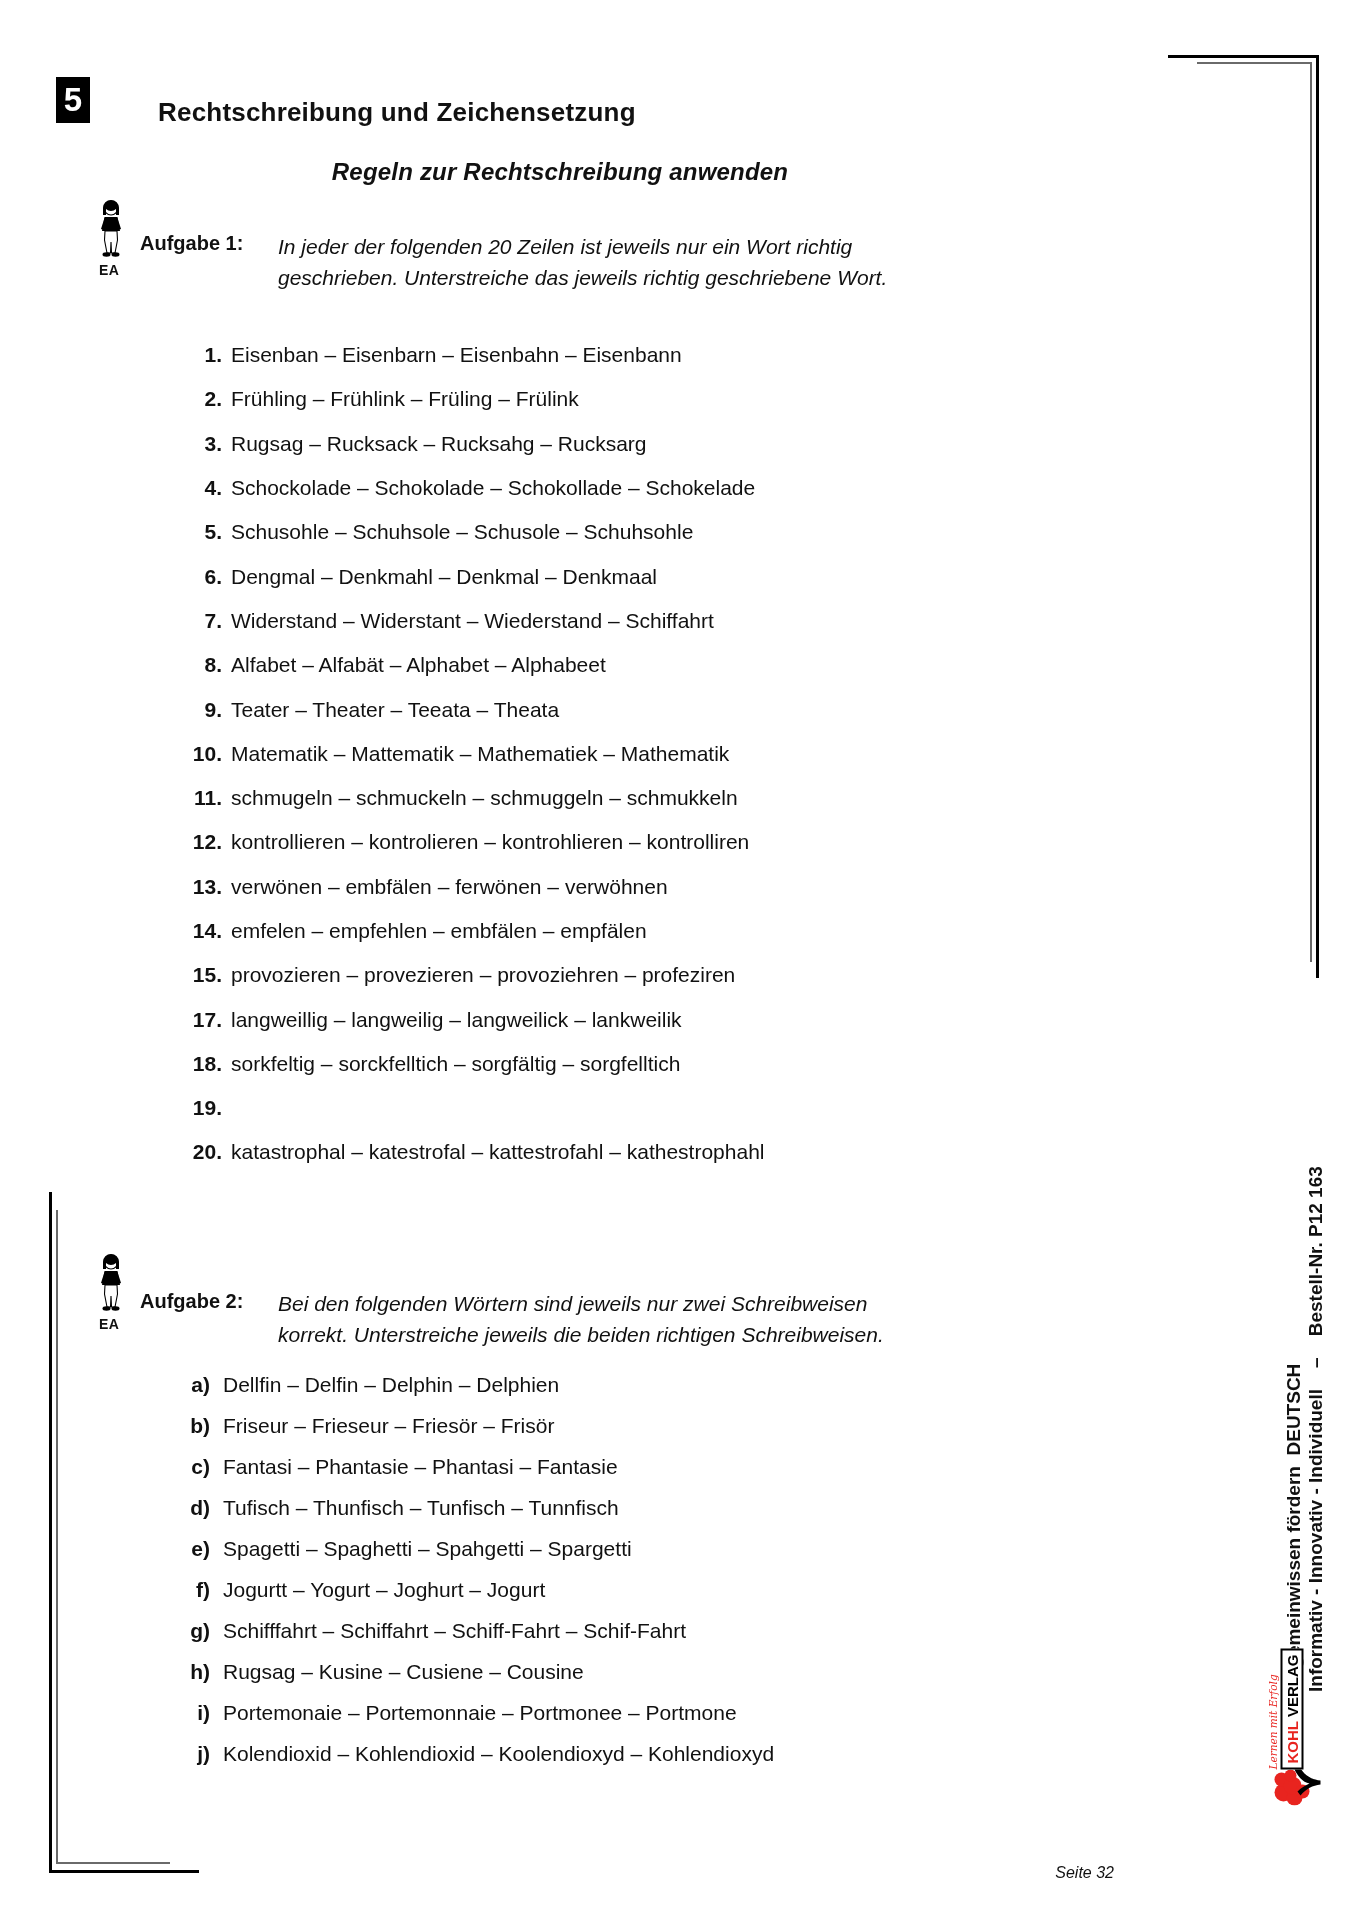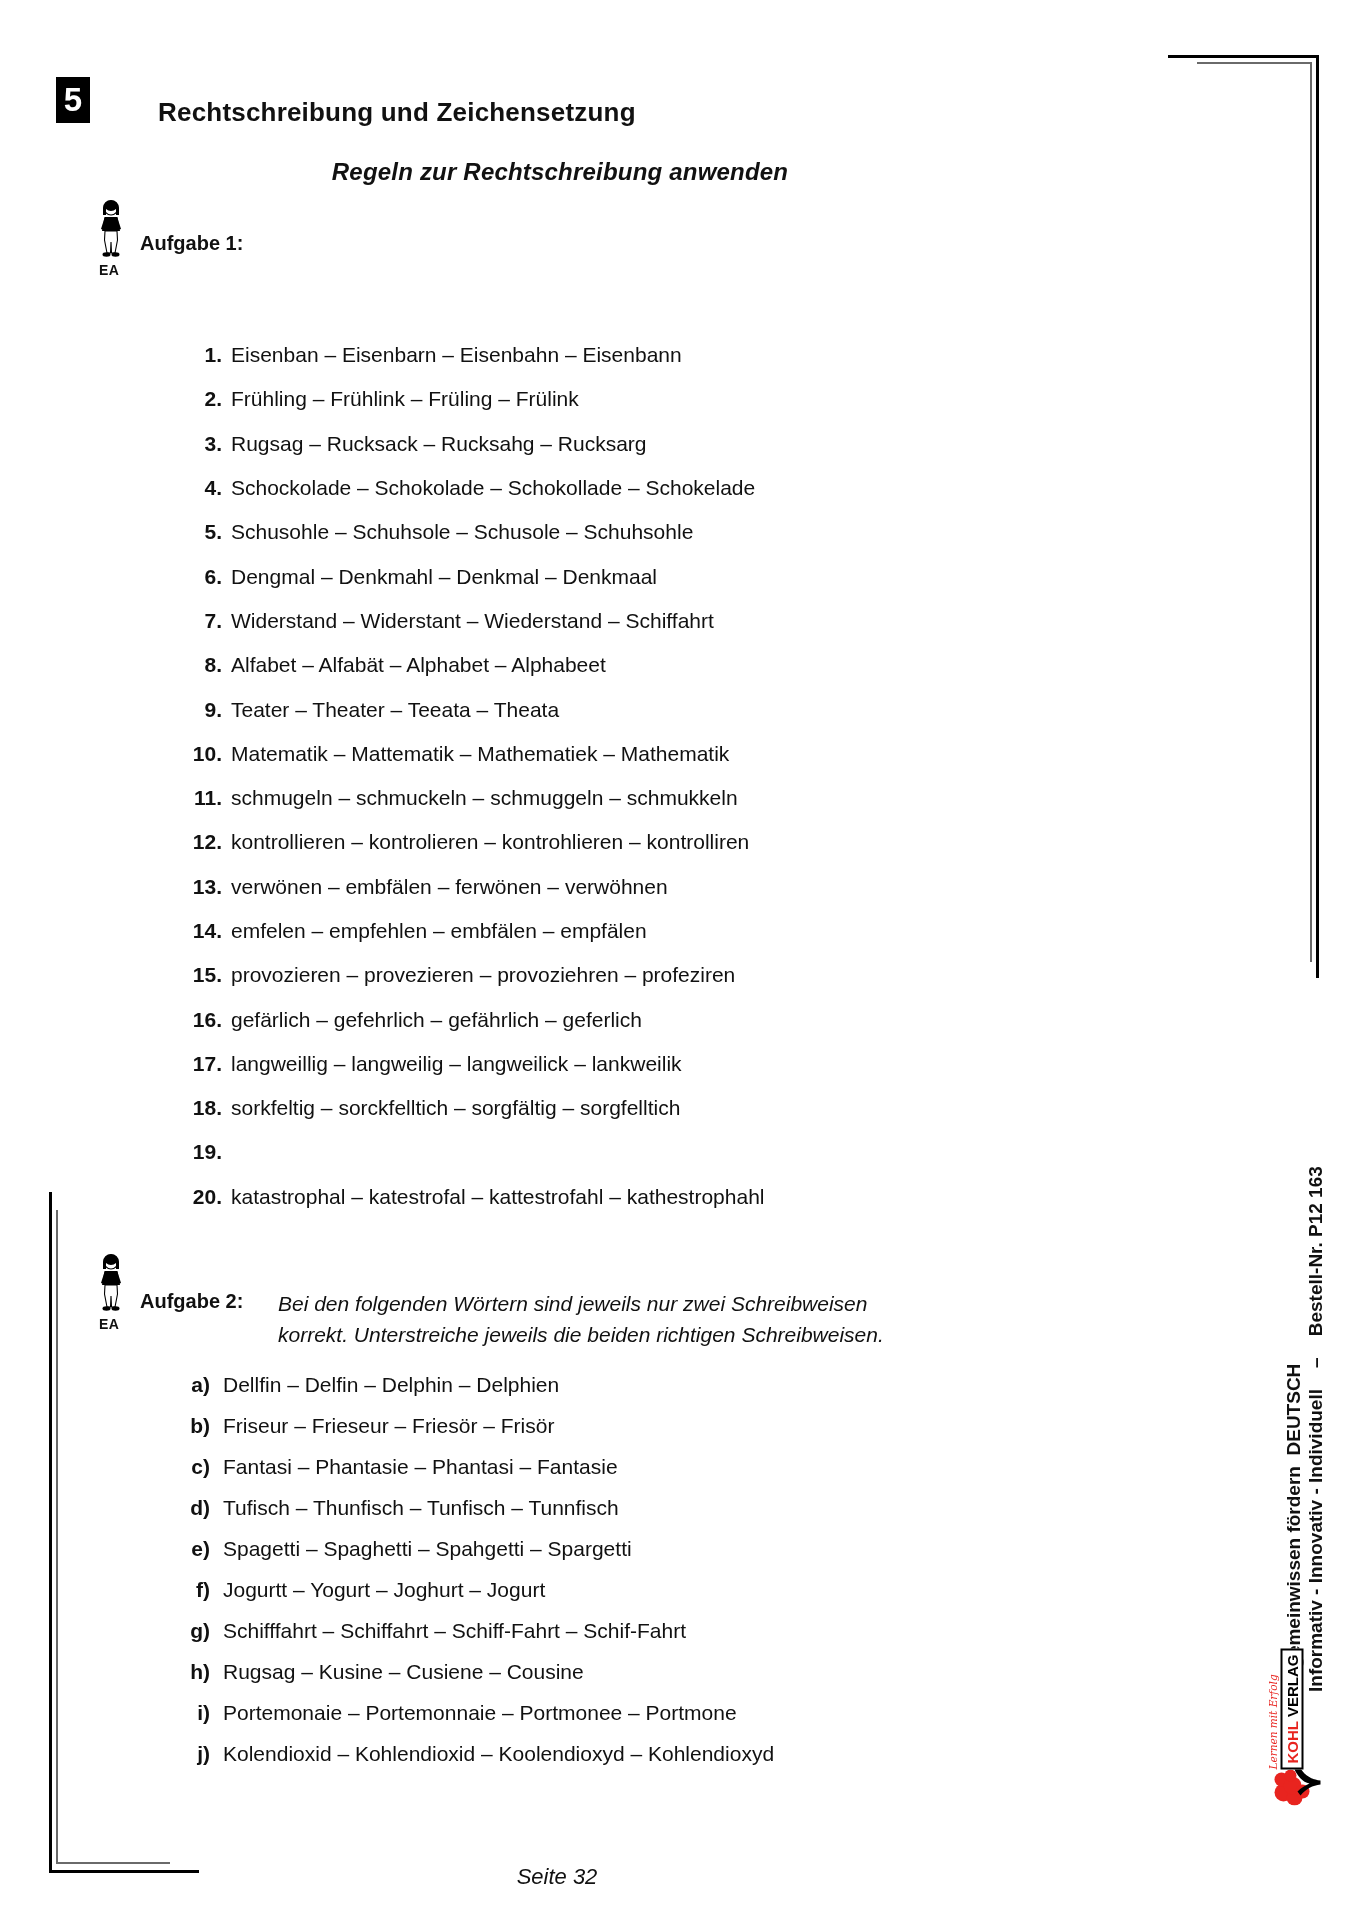--- a/index.html
+++ b/index.html
@@ -55,21 +55,21 @@
     position:absolute;left:36px;top:0;font-size:10.5px;font-style:italic;color:#e8241f;
     font-family:"DejaVu Serif",serif;white-space:nowrap;
   }
   #logo-box{
     position:absolute;left:36px;top:14px;border:2px solid #000;padding:1px 4px;
     font-size:15px;font-weight:bold;white-space:nowrap;background:#fff;
   }
   #logo-box .kohl{color:#e8241f;}
   #logo-box .verlag{color:#000;}
 
-  #footer{position:absolute;left:0;top:1864px;width:1114px;text-align:center;font-size:22px;font-style:italic;}
+  #footer{position:absolute;left:0;top:1864px;width:1114px;text-align:right;font-size:16px;font-style:italic;}
 </style>
 </head>
 <body>
 
 <div class="page">
 
   <div class="frame" style="left:1168px;top:55px;width:151px;height:3px;"></div>
   <div class="frame" style="left:1316px;top:55px;width:3px;height:923px;"></div>
   <div class="frame gray" style="left:1197px;top:62px;width:115px;height:2px;"></div>
   <div class="frame gray" style="left:1310px;top:62px;width:2px;height:900px;"></div>
@@ -91,20 +91,22 @@
     <path d="M6.5 19 h13 l2.5 14 h-18 z" fill="#000"></path>
     <path d="M6.5 20 L3 31 l2.5 1 L9 23 Z" fill="#000"></path>
     <path d="M19.5 20 L23 31 l-2.5 1 L17 23 Z" fill="#000"></path>
     <path d="M7 33 h12 l0.5 9 -2.5 13 h-3.5 l-0.5 -11 -0.5 11 h-3.5 l-2.5 -13 z" fill="#fff" stroke="#000" stroke-width="1.1"></path>
     <ellipse cx="8.5" cy="56.5" rx="4" ry="2.2" fill="#000"></ellipse>
     <ellipse cx="17.5" cy="56.5" rx="4" ry="2.2" fill="#000"></ellipse>
   </svg>
   <div class="ea-label" style="left:99px;top:262px;">EA</div>
 
   <div class="task-label" style="top:232px;">Aufgabe 1:</div>
+  <div class="task-instr" style="top:231px;">In jeder der folgenden 20 Zeilen ist jeweils nur ein Wort richtig
+geschrieben. Unterstreiche das jeweils richtig geschriebene Wort.</div>
 
   <div id="task1-list" class="word-list" style="top:333px;">
 
       <div class="row">
         <span class="num">1.</span>
         <span class="words">Eisenban – Eisenbarn – Eisenbahn – Eisenbann</span>
       </div>
 
       <div class="row">
         <span class="num">2.</span>
@@ -169,24 +171,20 @@
       <div class="row">
         <span class="num">14.</span>
         <span class="words">emfelen – empfehlen – embfälen – empfälen</span>
       </div>
 
       <div class="row">
         <span class="num">15.</span>
         <span class="words">provozieren – provezieren – provoziehren – profeziren</span>
       </div>
 
-      <div class="row">
-        <span class="num">16.</span>
-        <span class="words">gefärlich – gefehrlich – gefährlich – geferlich</span>
-      </div>
 
       <div class="row">
         <span class="num">17.</span>
         <span class="words">langweillig – langweilig – langweilick – lankweilik</span>
       </div>
 
       <div class="row">
         <span class="num">18.</span>
         <span class="words">sorkfeltig – sorckfelltich – sorgfältig – sorgfelltich</span>
       </div>

